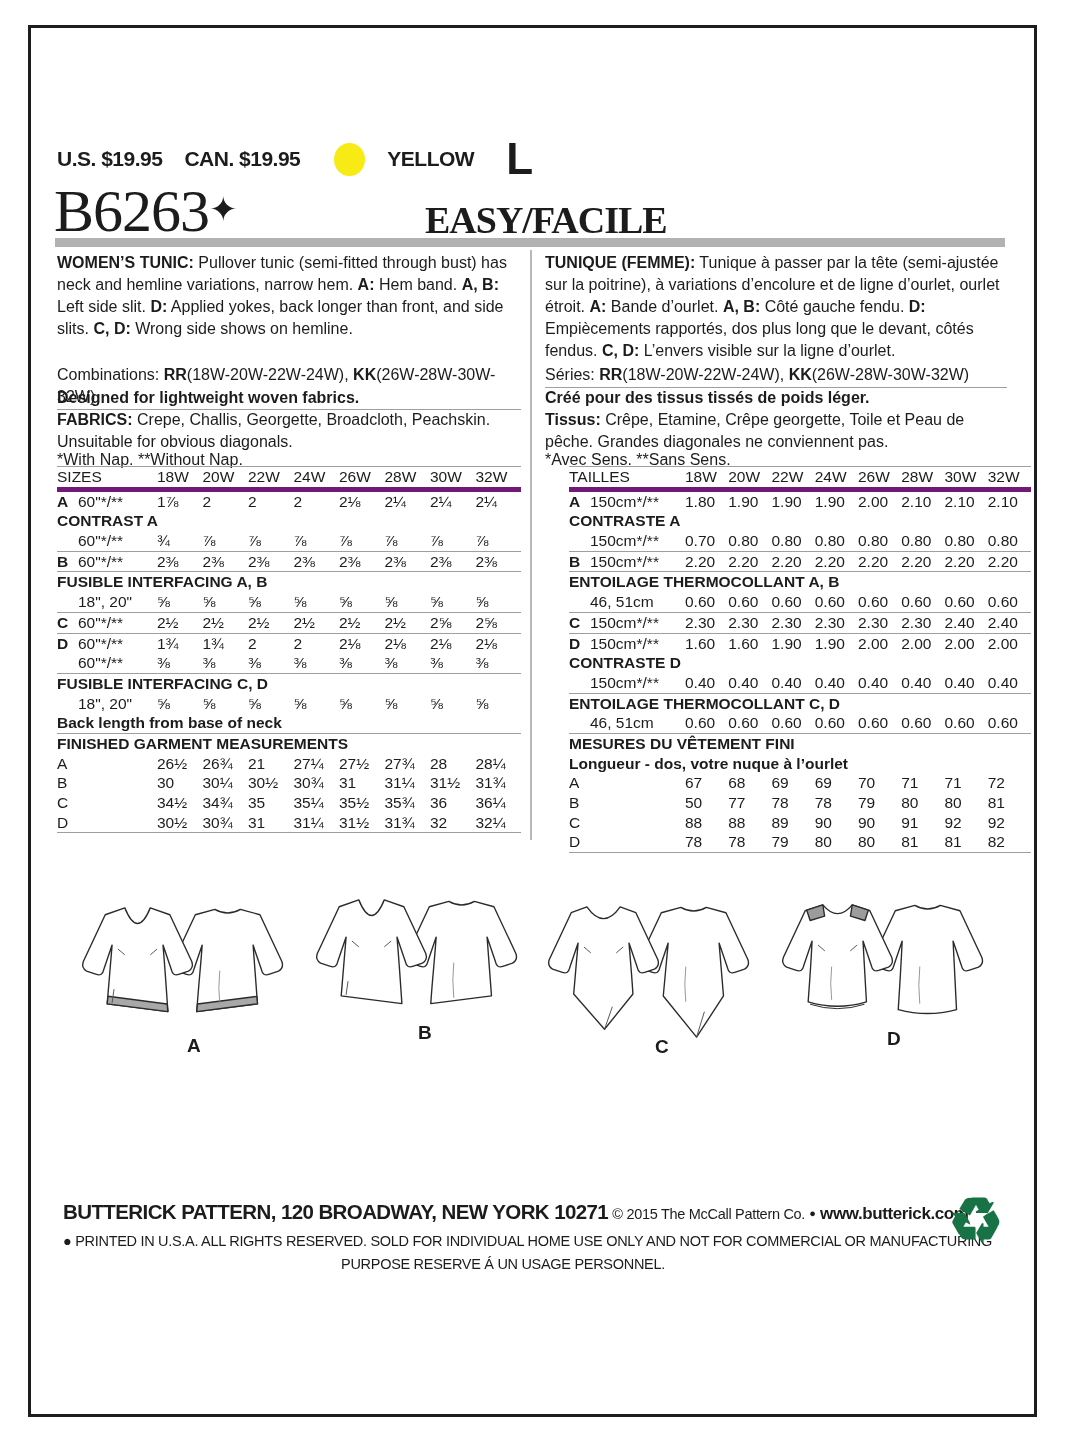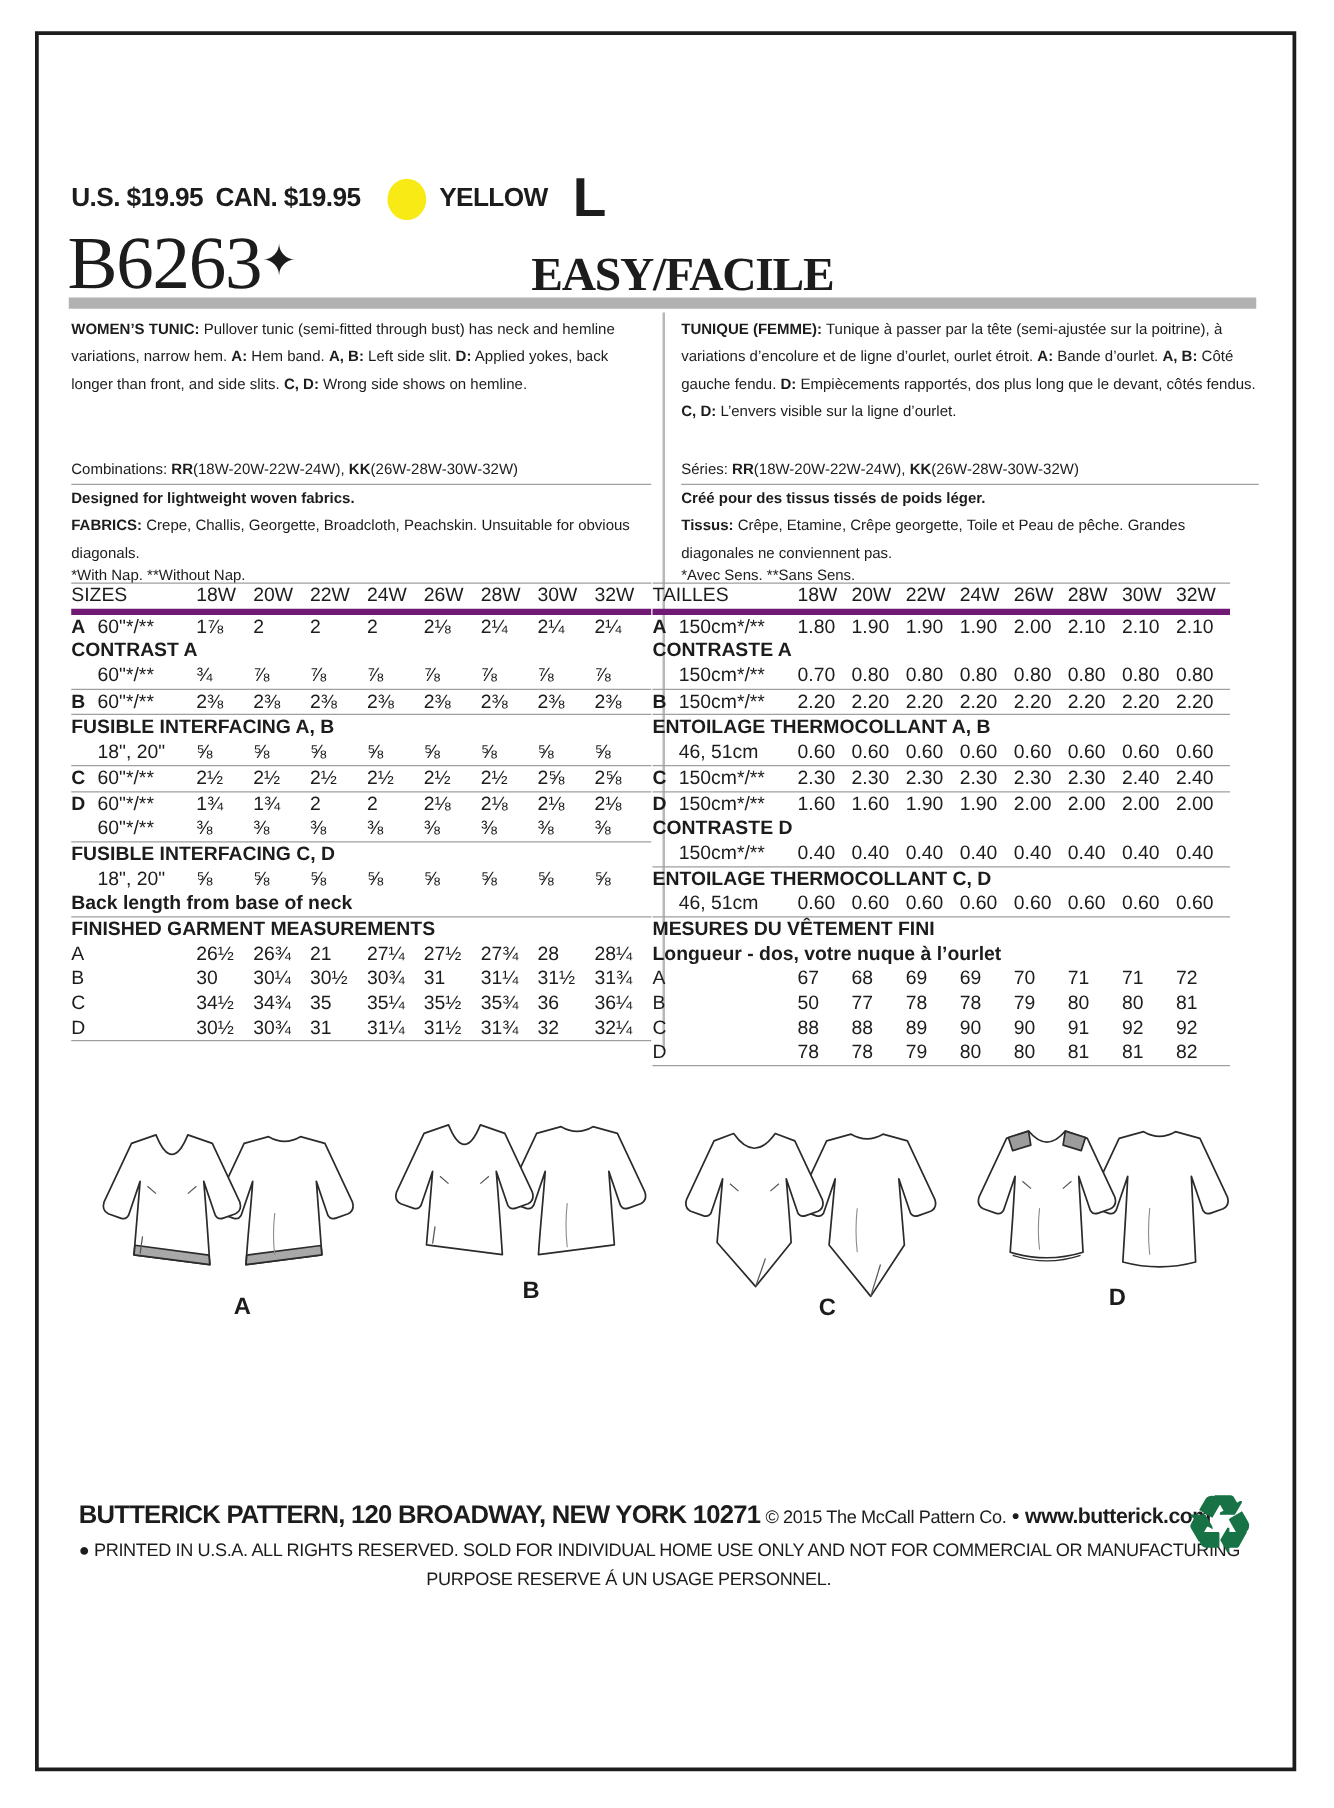--- a/index.html
+++ b/index.html
@@ -6,50 +6,50 @@
   body{
     width:1067px;height:1446px;position:relative;background:#ffffff;
     font-family:"Liberation Sans", sans-serif;color:#1c1c1c;
     -webkit-font-smoothing:antialiased;overflow:hidden;
   }
   .frame{
     position:absolute;left:28px;top:25px;width:1003px;height:1386px;
     border:3px solid #1d1d1d;background:#fff;
   }
   
-  .price-row{position:absolute;left:57px;top:140px;display:flex;align-items:center;gap:10px;}
+  .price-row{position:absolute;left:57px;top:140px;display:flex;align-items:center;gap:22px;}
   .price{font-weight:bold;font-size:21px;letter-spacing:-0.5px;white-space:nowrap;}
   .dot{width:31px;height:33px;border-radius:50%;margin-left:12px;}
   .color-name{font-weight:bold;font-size:21px;letter-spacing:-0.5px;}
   .cup{font-weight:bold;font-size:44px;line-height:38px;margin-left:10px;}
   .pattern-number{
     position:absolute;left:54px;top:180px;
     font-family:"Liberation Serif", serif;font-size:60px;line-height:60px;font-weight:500;
     letter-spacing:-1px;
   }
   .pattern-number .diamond{font-size:34px;vertical-align:10px;letter-spacing:0;}
   .difficulty{
     position:absolute;left:425px;top:198px;
     font-family:"Liberation Serif", serif;font-weight:bold;font-size:38px;letter-spacing:-1px;
   }
   .gray-bar{position:absolute;left:55px;top:238px;width:950px;height:9px;}
   
-  .col{position:absolute;width:464px;font-size:12px;line-height:22px;}
+  .col{position:absolute;width:464px;font-size:16px;line-height:22px;}
   .divider{position:absolute;left:530px;top:250px;width:2px;height:590px;background:#b8b8b8;}
   .desc{position:absolute;top:252px;}
   .combos{position:absolute;top:364px;border-bottom:1px solid #9f9f9f;padding-bottom:1px;width:464px;}
   .designed{position:absolute;top:387px;font-weight:bold;}
   .fabrics{position:absolute;top:409px;}
   .nap{position:absolute;top:449px;}
   .col-en{left:57px;} .col-fr{left:545px;width:462px;}
   b{font-weight:bold;}
   
   .size-table{position:absolute;top:466px;border-bottom:1px solid #9f9f9f;}
   .size-table-en{left:57px;width:464px;}
-  .size-table-fr{left:522px;width:462px;}
+  .size-table-fr{left:569px;width:462px;}
   .trow{display:grid;height:19.7px;line-height:19.5px;font-size:15.5px;align-items:center;}
   .size-table-en .trow{grid-template-columns:100px repeat(8,1fr);}
   .size-table-fr .trow{grid-template-columns:116px repeat(8,1fr);}
   .thead{border-top:1px solid #9f9f9f;border-bottom:5px solid #701a75;}
   .rule{border-top:1px solid #9f9f9f;}
   .tsection{display:block;font-weight:bold;}
   .tseclabel{font-weight:bold;}
   .tlabel{white-space:nowrap;}
   .tlabel.indent{padding-left:21px;}
   .tletter{display:inline-block;width:21px;}

